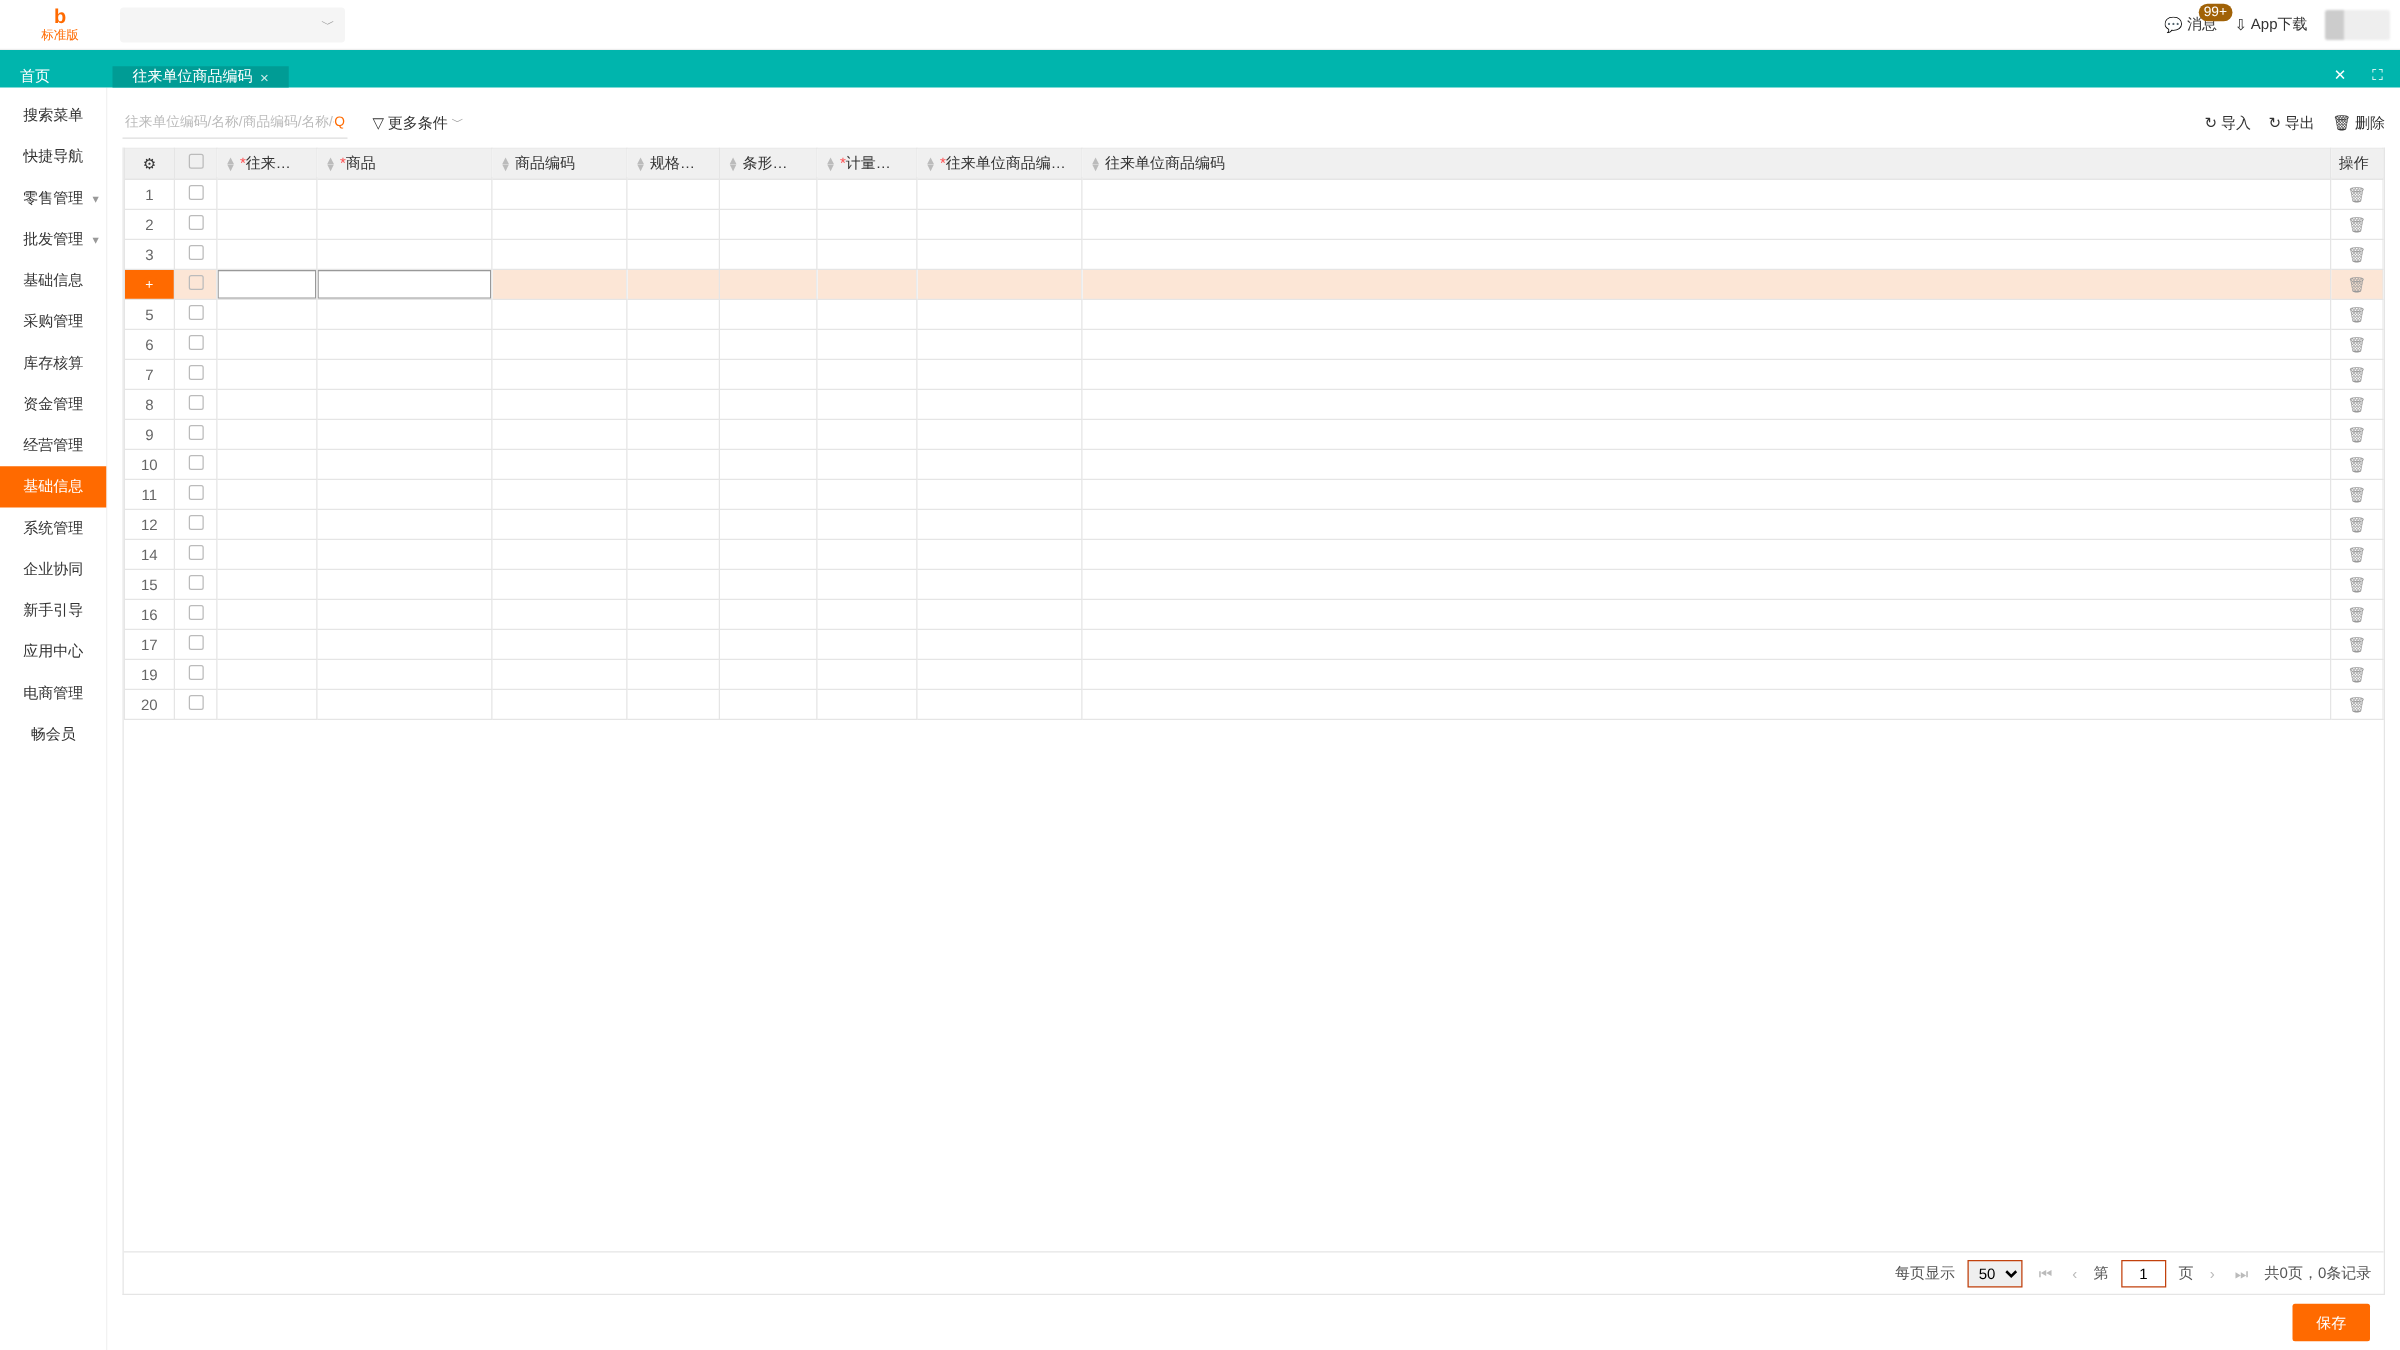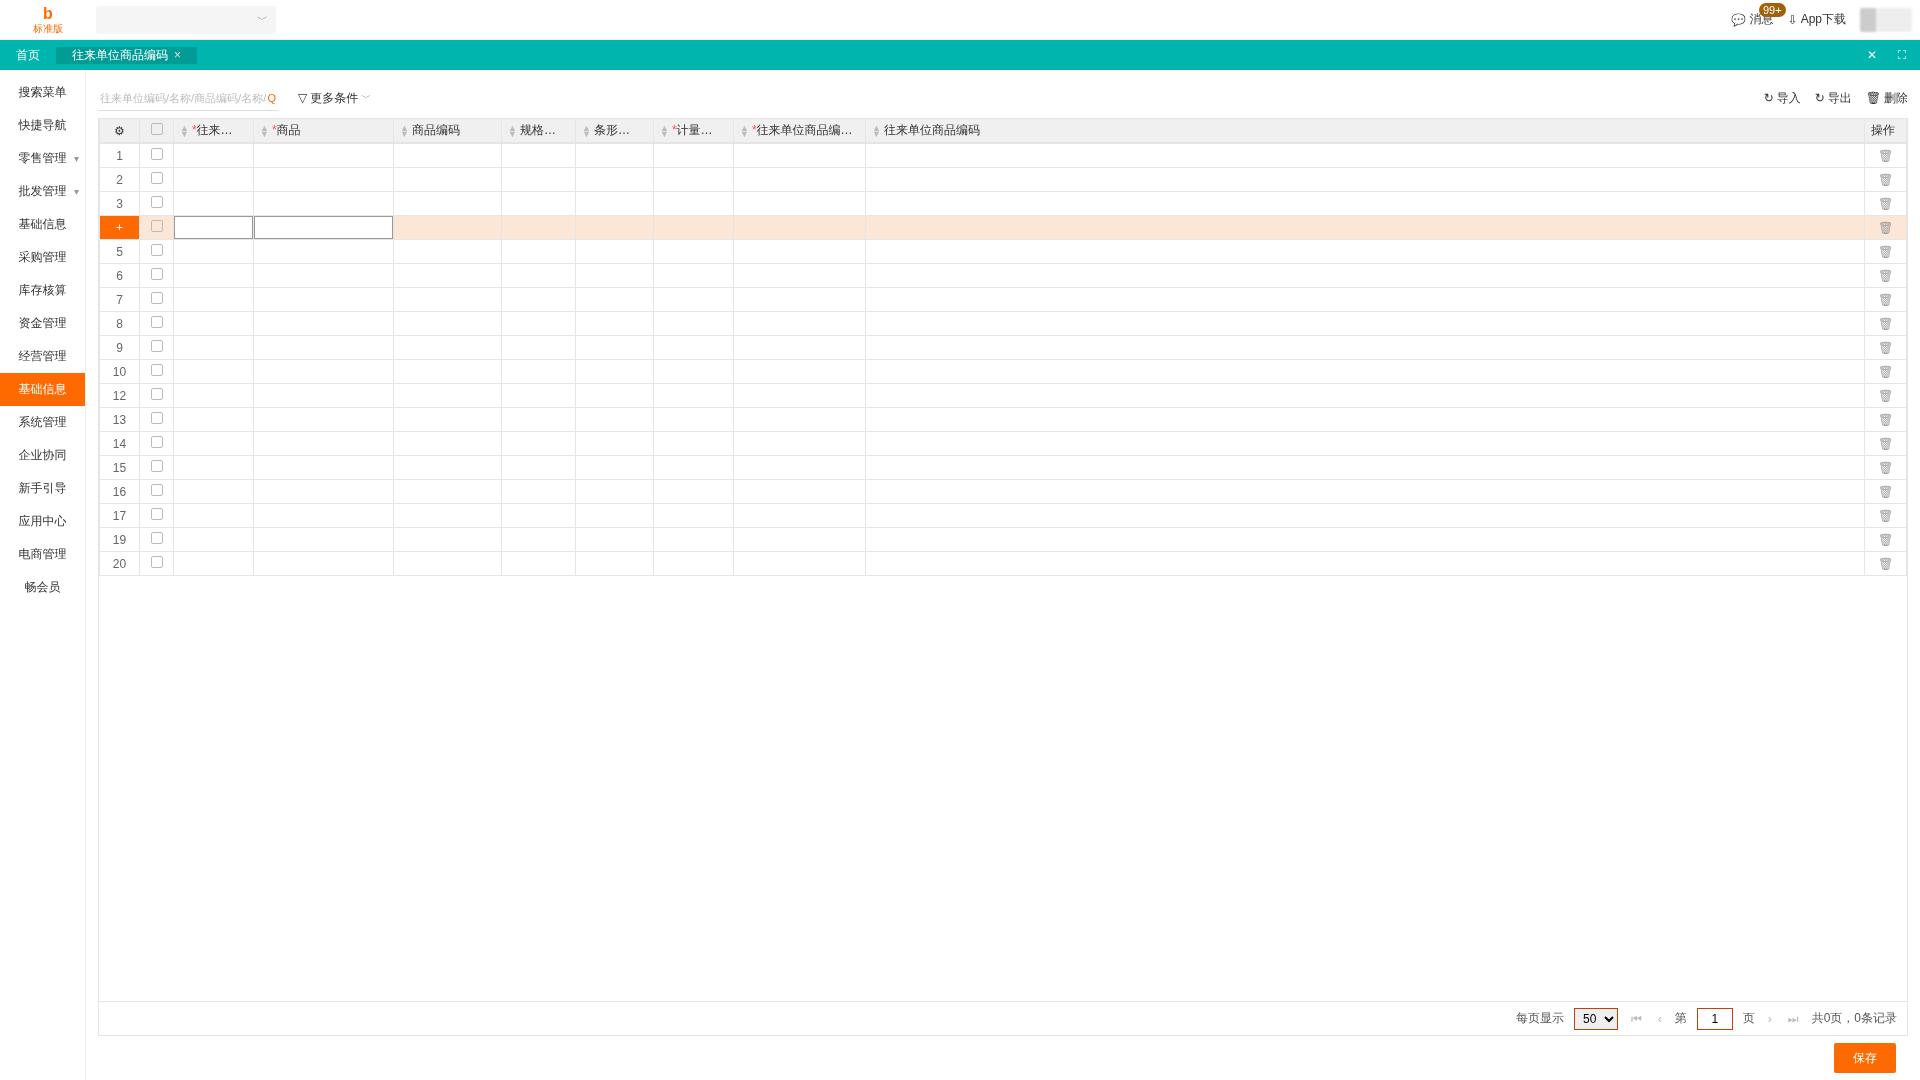--- a/index.html
+++ b/index.html
@@ -10,21 +10,21 @@
 .logo-area { width: 80px; display: flex; flex-direction: column; align-items: center; justify-content: center; color: #ff6a00; font-size: 10px; line-height: 1.1; }
 .logo-icon { font-size: 16px; font-weight: bold; }
 .org-select { margin-left: 8px; width: 180px; height: 28px; background: #f5f5f5; border-radius: 3px; display: flex; align-items: center; justify-content: flex-end; padding: 0 8px; color: #999; font-size: 11px; }
 .top-right { margin-left: auto; display: flex; align-items: center; gap: 14px; }
 .top-item { display: flex; align-items: center; gap: 3px; cursor: pointer; }
 .badge { position: relative; }
 .badge-num { position: absolute; top: -8px; right: -12px; background: #a16207; color: #fff; border-radius: 8px; padding: 0 4px; font-size: 11px; line-height: 14px; }
 .avatar { width: 52px; height: 24px; background: linear-gradient(90deg,#ccc 30%,#eee 30%); border-radius: 2px; filter: blur(1px); }
 
 
-.tab-bar { height: 30px; background: #00b5ad; display: flex; align-items: center; position: relative; }
+.tab-bar { height: 30px; background: #00b5ad; display: flex; align-items: flex-end; position: relative; gap: 34px; }
 .tab { padding: 0 16px; display: flex; align-items: center; color: #fff; font-size: 12px; cursor: pointer; }
 .tab.active { background: #009c95; }
 .tab-close { margin-left: 6px; opacity: .8; cursor: pointer; }
 .tab-bar-right { margin-left: auto; display:flex; align-items:center; gap:10px; padding:0 8px; color:#fff; }
 .tab-bar-icon { width: 20px; height: 20px; display:flex; align-items:center; justify-content:center; cursor:pointer; }
 
 
 .main-wrap { display: flex; height: calc(100vh - 70px); }
 
 
@@ -365,34 +365,34 @@
                 <td></td>
                 <td></td>
                 <td></td>
                 <td></td>
                 <td></td>
                 <td></td>
                 <td></td>
                 <td style="text-align: center;"><span class="del-icon">🗑</span></td>
               </tr>
               <tr>
+                <td class="rownum">11</td>
+                <td style="text-align: center;"><span class="chk"></span></td>
+                <td></td>
+                <td></td>
+                <td></td>
+                <td></td>
+                <td></td>
+                <td></td>
+                <td></td>
+                <td></td>
+                <td style="text-align: center;"><span class="del-icon">🗑</span></td>
+              </tr>
+              <tr>
                 <td class="rownum">12</td>
-                <td style="text-align: center;"><span class="chk"></span></td>
-                <td></td>
-                <td></td>
-                <td></td>
-                <td></td>
-                <td></td>
-                <td></td>
-                <td></td>
-                <td></td>
-                <td style="text-align: center;"><span class="del-icon">🗑</span></td>
-              </tr>
-              <tr>
-                <td class="rownum">13</td>
                 <td style="text-align: center;"><span class="chk"></span></td>
                 <td></td>
                 <td></td>
                 <td></td>
                 <td></td>
                 <td></td>
                 <td></td>
                 <td></td>
                 <td></td>
                 <td style="text-align: center;"><span class="del-icon">🗑</span></td>

